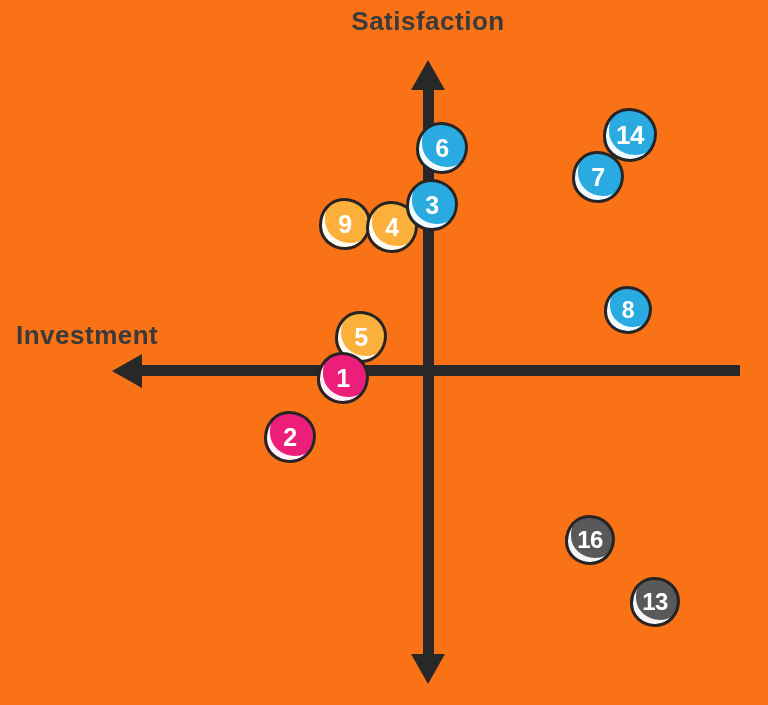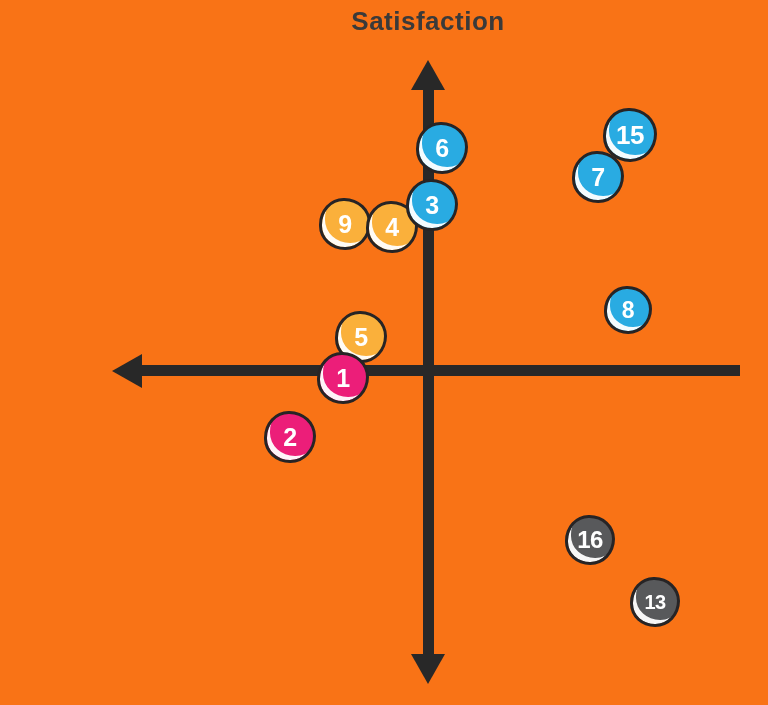--- a/index.html
+++ b/index.html
@@ -70,20 +70,21 @@
     font-weight: bold;
     line-height: 1;
     letter-spacing: -0.5px;
   }
 </style>
 </head>
 <body>
 
 <div class="canvas">
   <div class="axis-title y-title">Satisfaction</div>
+  <div class="axis-title x-title">Investment</div>
 
   <div class="v-line"></div>
   <div class="arrow up"></div>
   <div class="arrow down"></div>
 
   <div class="h-line"></div>
   <div class="arrow left"></div>
 
   <div class="points-layer">
       <div class="point" style="left: 319px; top: 198px; width: 52px; height: 52px; background: rgb(250, 176, 59);">
@@ -92,37 +93,37 @@
       <div class="point" style="left: 366px; top: 201px; width: 52px; height: 52px; background: rgb(250, 176, 59);">
         <span style="font-size: 25px;">4</span>
       </div>
       <div class="point" style="left: 406px; top: 179px; width: 52px; height: 52px; background: rgb(41, 171, 226);">
         <span style="font-size: 25px;">3</span>
       </div>
       <div class="point" style="left: 416px; top: 122px; width: 52px; height: 52px; background: rgb(41, 171, 226);">
         <span style="font-size: 25px;">6</span>
       </div>
       <div class="point" style="left: 603px; top: 108px; width: 54px; height: 54px; background: rgb(41, 171, 226);">
-        <span style="font-size: 26px;">15</span>
+        <span style="font-size: 26px;">14</span>
       </div>
       <div class="point" style="left: 572px; top: 151px; width: 52px; height: 52px; background: rgb(41, 171, 226);">
         <span style="font-size: 25px;">7</span>
       </div>
       <div class="point" style="left: 604px; top: 286px; width: 48px; height: 48px; background: rgb(41, 171, 226);">
         <span style="font-size: 23px;">8</span>
       </div>
       <div class="point" style="left: 335px; top: 311px; width: 52px; height: 52px; background: rgb(250, 176, 59);">
         <span style="font-size: 25px;">5</span>
       </div>
       <div class="point" style="left: 317px; top: 352px; width: 52px; height: 52px; background: rgb(236, 30, 121);">
         <span style="font-size: 25px;">1</span>
       </div>
       <div class="point" style="left: 264px; top: 411px; width: 52px; height: 52px; background: rgb(236, 30, 121);">
         <span style="font-size: 25px;">2</span>
       </div>
       <div class="point" style="left: 565px; top: 515px; width: 50px; height: 50px; background: rgb(88, 89, 91);">
         <span style="font-size: 24px;">16</span>
       </div>
       <div class="point" style="left: 630px; top: 577px; width: 50px; height: 50px; background: rgb(88, 89, 91);">
-        <span style="font-size: 20px;">13</span>
+        <span style="font-size: 24px;">13</span>
       </div>
     </div>
 </div>
 
 </body></html>

